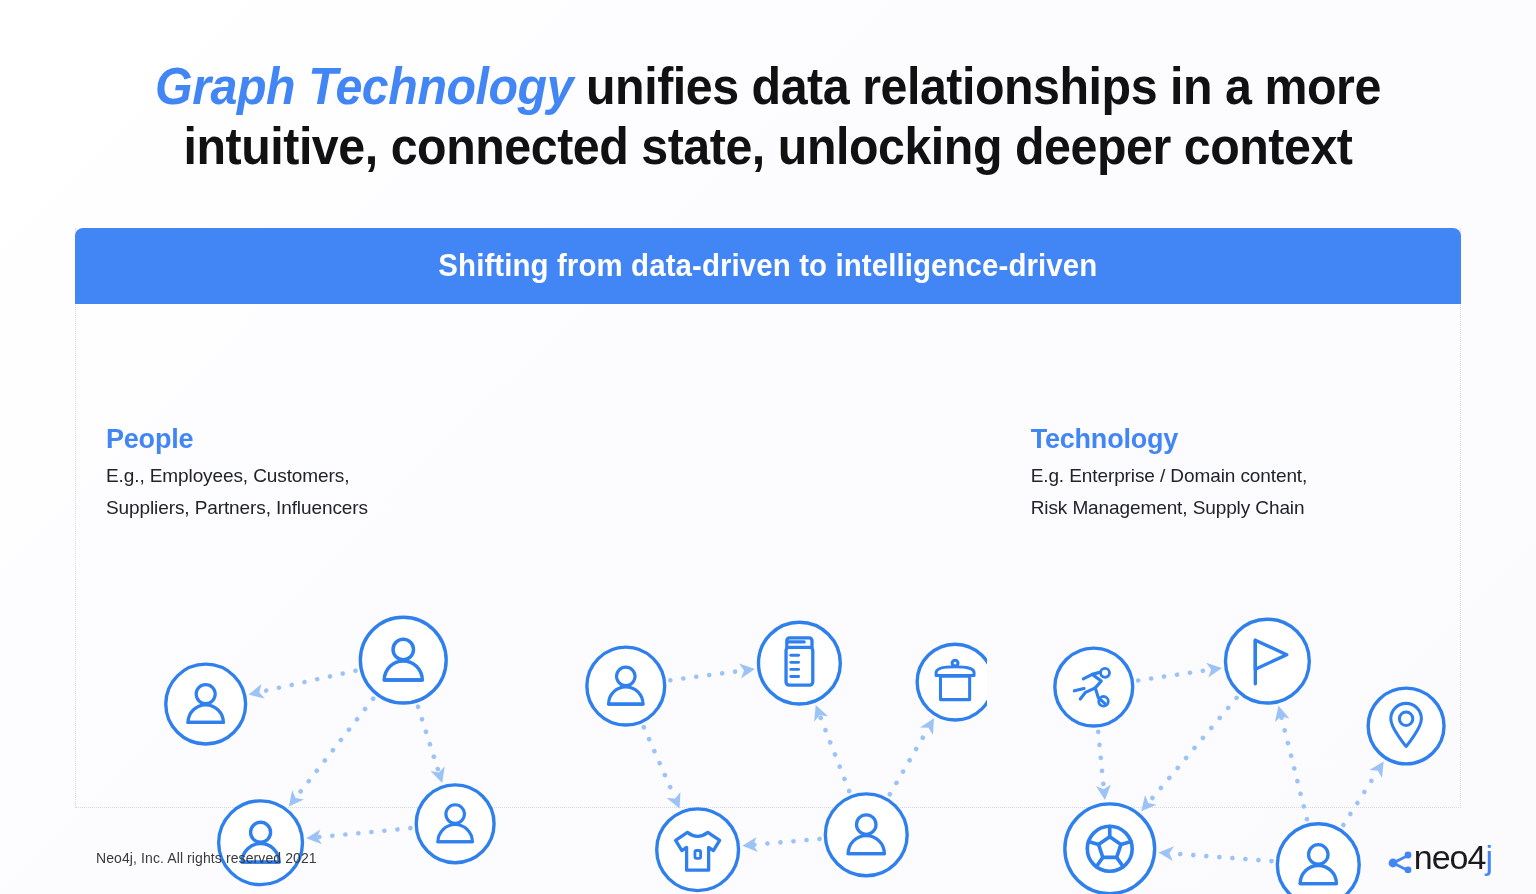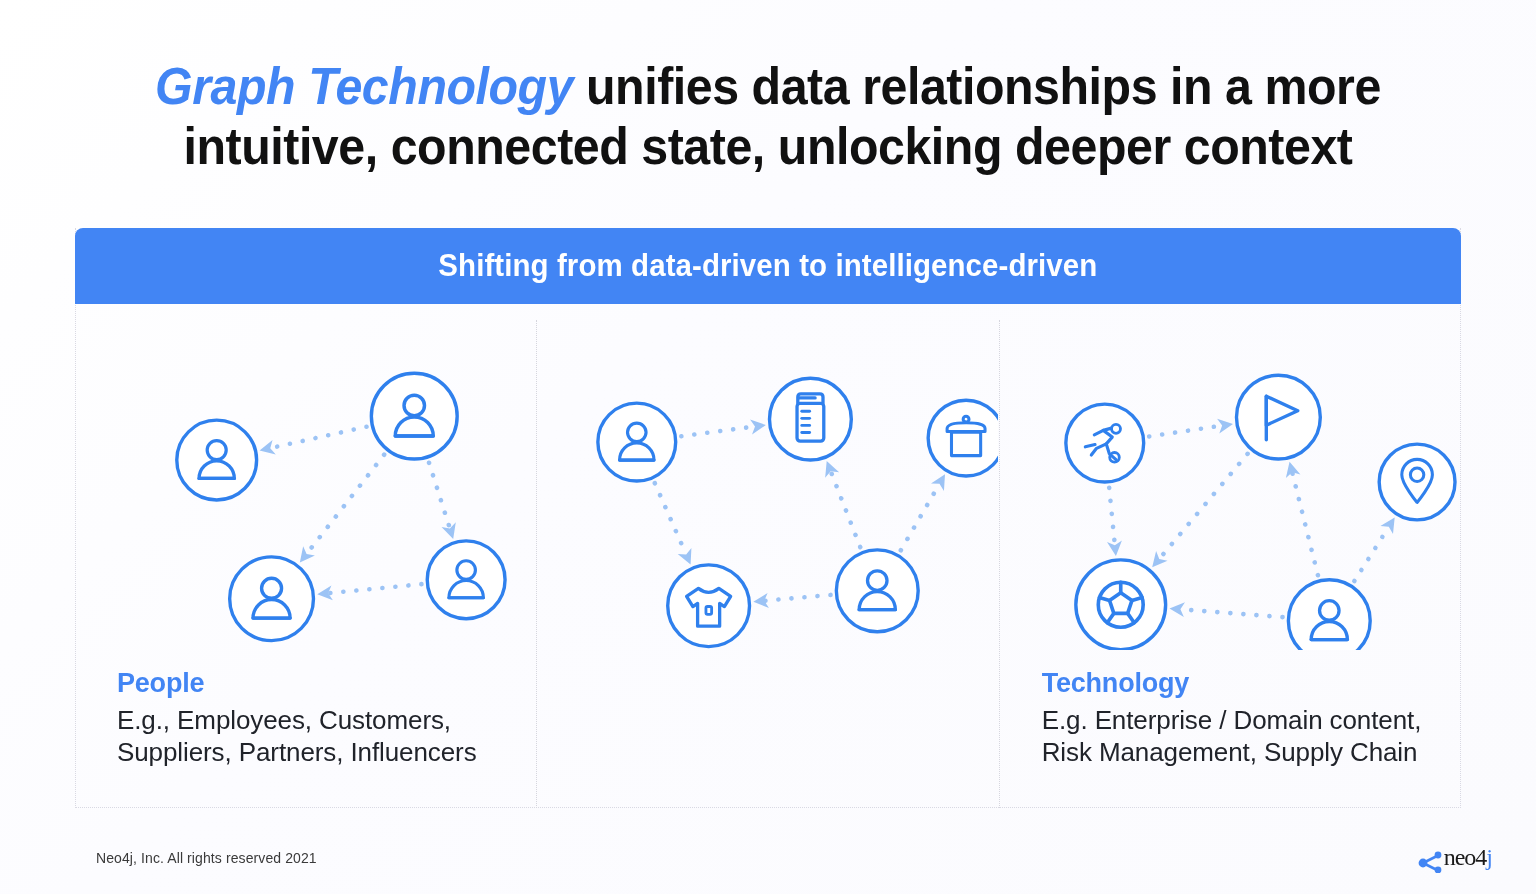--- a/index.html
+++ b/index.html
@@ -71,25 +71,26 @@
     font-family: "Liberation Sans Narrow", "Liberation Sans", sans-serif;
     font-weight: bold;
     font-size: 31px;
     letter-spacing: 0.1px;
     transform: scaleX(0.95);
   }
 
   
   .columns {
     position: absolute;
-    left: 75px;
+    left: 64px;
     top: 320px;
     width: 1386px;
     height: 488px;
     display: flex;
+    align-items: center;
   }
   .column {
     flex: 1 1 0;
     position: relative;
     box-sizing: border-box;
   }
   .column + .column {
     border-left: 1px dotted #d6d6de;
   }
 
@@ -115,21 +116,21 @@
   .cap-title {
     color: #4285f4;
     font-weight: bold;
     font-size: 27px;
     line-height: 33px;
     margin-bottom: 4px;
     letter-spacing: -0.2px;
   }
   .cap-body {
     color: #20232a;
-    font-size: 26px;
+    font-size: 19px;
     line-height: 32px;
     letter-spacing: -0.1px;
     white-space: pre-line;
   }
 
   
   .footer-text {
     position: absolute;
     left: 68px;
     bottom: 28px;
@@ -140,22 +141,22 @@
   }
   .logo {
     position: absolute;
     right: 44px;
     bottom: 20px;
     display: flex;
     align-items: flex-end;
     height: 44px;
   }
   .logo-word {
-    font-family: Liberation Serif, serif;
-    font-size: 24px;
+    font-family: Liberation Sans, sans-serif;
+    font-size: 34px;
     font-weight: 500;
     color: #1a1a1a;
     letter-spacing: -1px;
     line-height: 34px;
   }
   .logo-j {
     color: #4285f4;
   }
 </style>
 </head>

